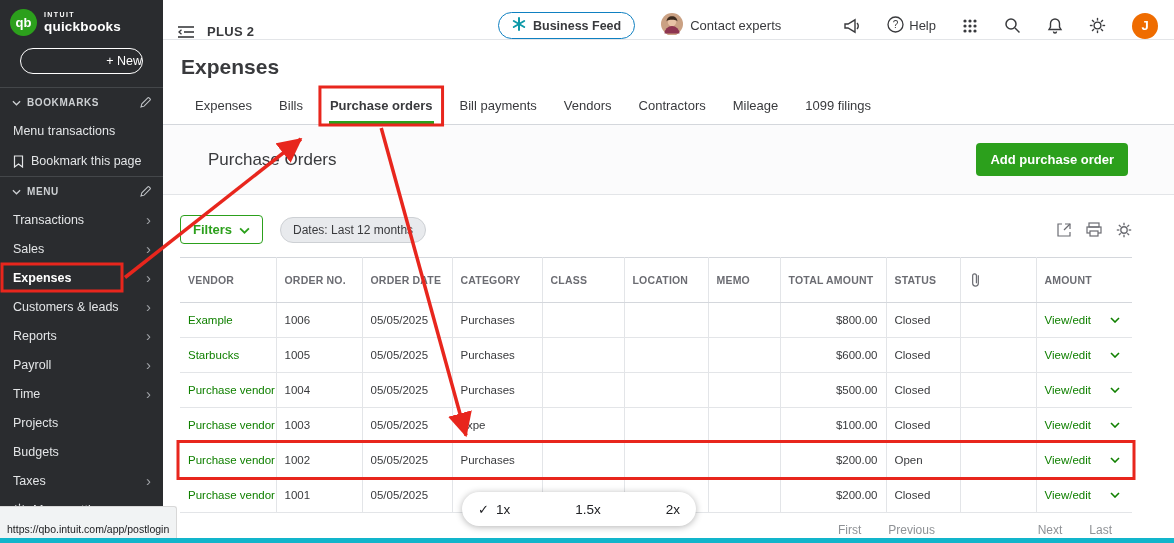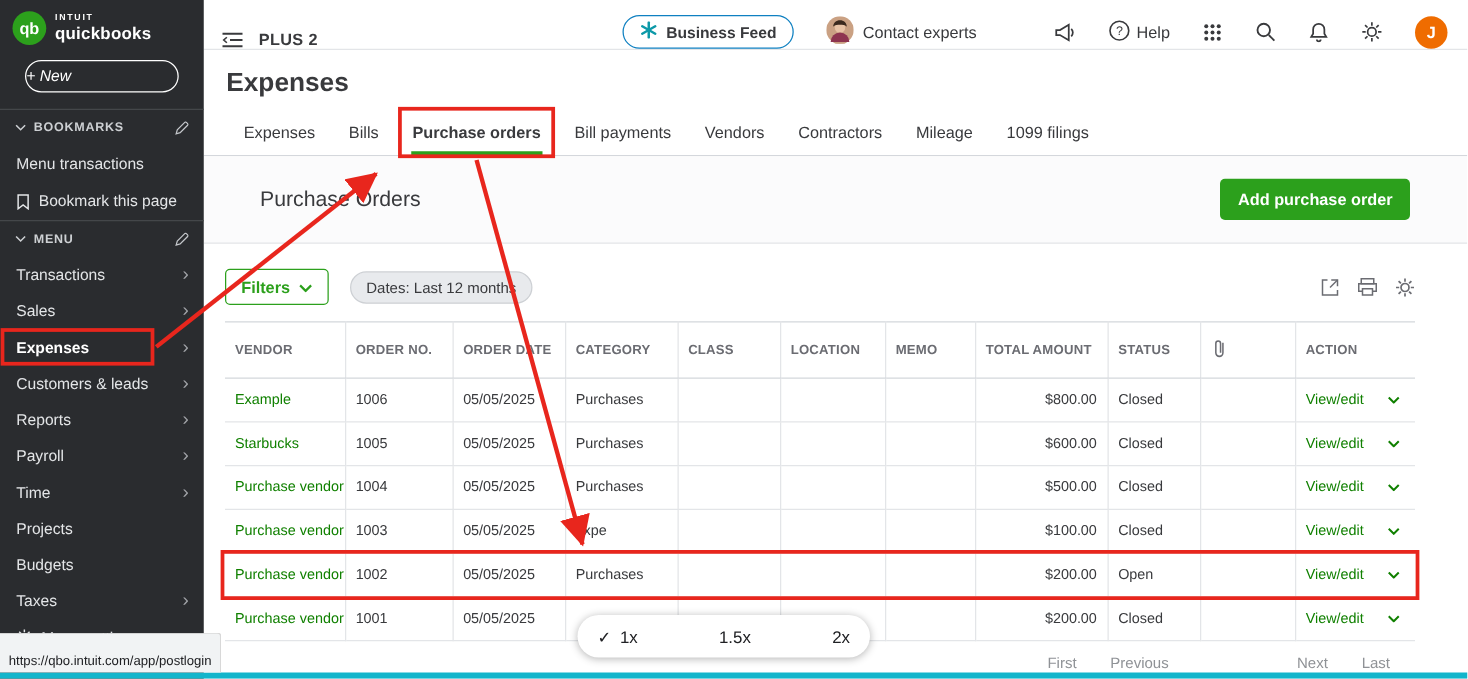--- a/index.html
+++ b/index.html
@@ -11,21 +11,21 @@
   *{margin:0;padding:0;box-sizing:border-box;}
   body{font-family:"Liberation Sans",sans-serif;background:#fff;}
   .app{position:relative;width:1174px;height:543px;background:#fff;overflow:hidden;display:flex;}
 
   
   .sidebar{width:163px;min-width:163px;background:var(--sidebar-bg);color:#e3e5e7;display:flex;flex-direction:column;font-size:12.5px;position:relative;z-index:2;}
   .logo-row{display:flex;align-items:center;gap:7px;padding:9px 10px 8px;}
   .logo-circle{width:27px;height:27px;border-radius:50%;background:var(--qb-green);display:flex;align-items:center;justify-content:center;font-weight:bold;font-size:13px;color:#fff;}
   .logo-line1{font-size:7px;letter-spacing:1.4px;color:#fff;font-weight:700;}
   .logo-line2{font-size:13.5px;font-weight:700;color:#fff;letter-spacing:.2px;margin-top:1px;}
-  .new-btn{margin:4px 20px 13px;border:1px solid #fff;border-radius:15px;padding:5px 0;text-align:left;font-size:12.5px;color:#fff;cursor:pointer;font-style:italic;}
+  .new-btn{margin:4px 20px 13px;border:1px solid #fff;border-radius:15px;padding:5px 0;text-align:right;font-size:12.5px;color:#fff;cursor:pointer;}
   .side-header{display:flex;align-items:center;gap:6px;padding:9px 12px 8px;border-top:1px solid #44474a;color:#cdd0d3;font-size:10px;font-weight:700;letter-spacing:.6px;}
   .side-header .edit{margin-left:auto;display:flex;}
   .bm-item{display:flex;align-items:center;gap:7px;padding:8px 12px 8px 13px;cursor:pointer;color:#e3e5e7;}
   .side-item{display:flex;align-items:center;padding:7.5px 12px 7.5px 13px;cursor:pointer;color:#e3e5e7;}
   .side-item.selected .side-label{font-weight:700;color:#fff;}
   .side-chev{margin-left:auto;color:#a0a3a7;font-size:15px;line-height:11px;}
   .side-ic{display:flex;margin-right:0;}
   .side-item .side-ic{margin-right:7px;}
 
   
@@ -371,21 +371,21 @@
                 <th>CLASS</th>
                 <th>LOCATION</th>
                 <th>MEMO</th>
                 <th>TOTAL AMOUNT</th>
                 <th>STATUS</th>
                 <th><span class="clip">
                     <svg width="13" height="17" viewBox="0 0 12 18">
                       <path d="M9 4.5v8.5a3 3 0 0 1-6 0V5a2 2 0 0 1 4 0v8" fill="none" stroke="currentColor" stroke-width="1.3"></path>
                     </svg>
                   </span></th>
-                <th>ACTION</th>
+                <th>AMOUNT</th>
               </tr>
             </thead>
           <tbody>
               <tr>
                 <td class="cell-vendor"><span class="link">Example</span></td>
                 <td class="cell-order_no">1006</td>
                 <td class="cell-order_date">05/05/2025</td>
                 <td class="cell-category">Purchases</td>
                 <td class="cell-class"></td>
                 <td class="cell-location"></td>

